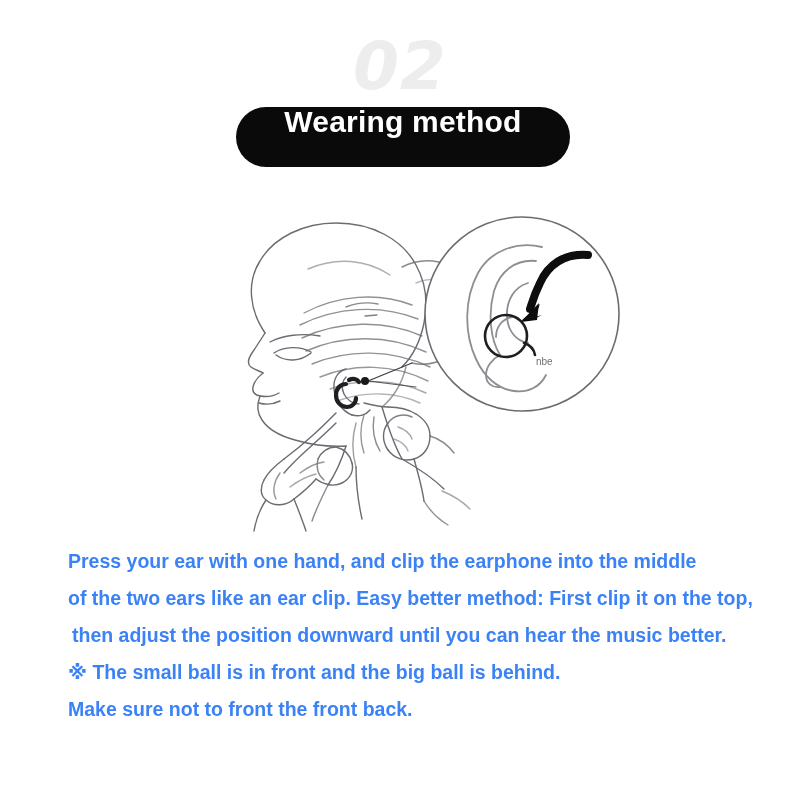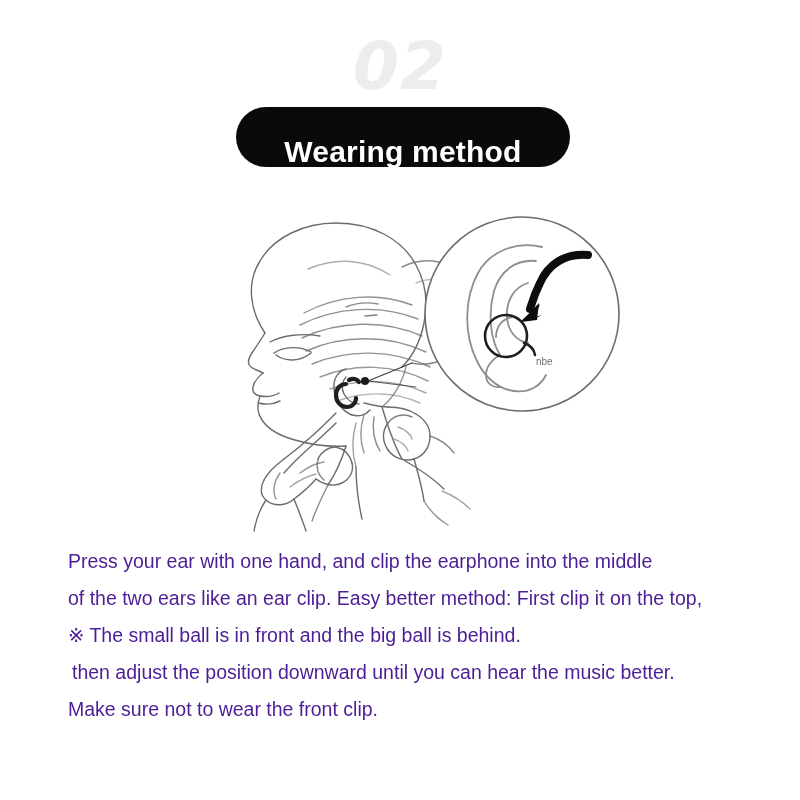--- a/index.html
+++ b/index.html
@@ -51,21 +51,21 @@
 
   .title-pill {
     position: absolute;
     left: 236px;
     top: 107px;
     width: 334px;
     height: 60px;
     background: #0a0a0a;
     border-radius: 30px;
     display: flex;
-    align-items: flex-end;
+    align-items: flex-start;
     justify-content: center;
     box-sizing: border-box;
   }
 
   .title-pill-label {
     color: #ffffff;
     font-size: 30px;
     font-weight: 700;
     letter-spacing: 0.2px;
     line-height: 1;
@@ -89,23 +89,23 @@
   
   .body-copy {
     position: absolute;
     left: 68px;
     top: 543px;
     width: 716px;
   }
 
   .body-line {
     font-size: 19.5px;
-    font-weight: 400;
+    font-weight: 700;
     line-height: 37px;
-    color: #4c1d95;
+    color: #3b82f6;
     white-space: nowrap;
   }
   .body-line.indented {
     padding-left: 4px;
   }
 </style>
 </head>
 <body>
 
 <div class="page">
@@ -285,18 +285,18 @@
         <path d="M371 130 L 390 113 L 384 128 L 392 124 Z" fill="#0d0d0d"></path>
         <path d="M371 131 L 389 112 L 387 129 Z" fill="#0d0d0d"></path>
       </g>
 
     </svg>
   </div>
 
   <div class="body-copy">
     <div class="body-line">Press your ear with one hand, and clip the earphone into the middle</div>
     <div class="body-line">of the two ears like an ear clip. Easy better method: First clip it on the top,</div>
+    <div class="body-line indented"> then adjust the position downward until you can hear the music better.</div>
     <div class="body-line">※ The small ball is in front and the big ball is behind.</div>
-    <div class="body-line indented"> then adjust the position downward until you can hear the music better.</div>
-    <div class="body-line">Make sure not to wear the front clip.</div>
+    <div class="body-line">Make sure not to front the front back.</div>
   </div>
 
 </div>
 
 </body></html>

